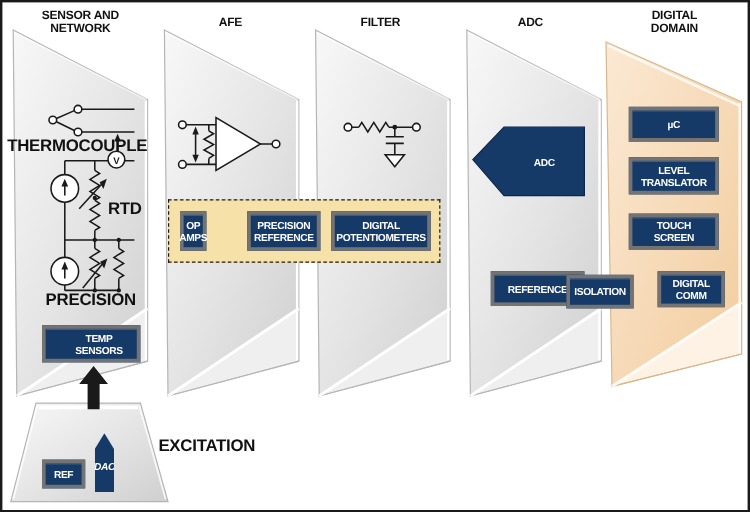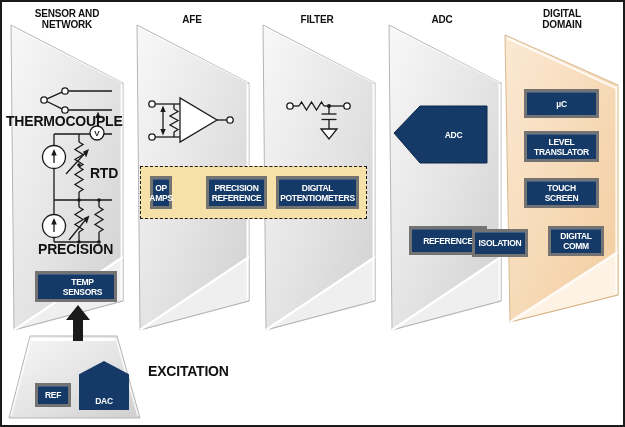--- a/index.html
+++ b/index.html
@@ -22,26 +22,26 @@
     font-size:8.5px;line-height:10px;text-align:center;white-space:pre-line;
     display:flex;align-items:center;justify-content:center;
     letter-spacing:-0.3px;border:3px solid #737373;box-sizing:border-box;
     box-shadow:inset 0 1px 0 rgba(255,255,255,0.18);
   }
   .dashedbox{
     position:absolute;left:138px;top:164px;width:227px;height:53px;
     background:var(--tan);border:1.6px dashed #1a1a1a;box-sizing:border-box;
   }
   .dac{
-    position:absolute;left:77px;top:359px;width:50px;height:49px;
+    position:absolute;left:77px;top:359px;width:16px;height:49px;
     background:var(--navy);
     clip-path:polygon(50% 0,100% 27%,100% 100%,0 100%,0 27%);
     color:#fff;font-weight:bold;font-size:8.5px;text-align:center;
     display:flex;align-items:flex-end;justify-content:center;
-    padding-bottom:4px;box-sizing:border-box;letter-spacing:-0.3px;
+    padding-bottom:16px;box-sizing:border-box;letter-spacing:-0.3px;font-style:italic;
   }
   .adclbl{
     position:absolute;left:418px;top:104px;width:67px;height:57px;
     color:#fff;font-weight:bold;font-size:8.5px;letter-spacing:-0.3px;
     display:flex;align-items:center;justify-content:center;
   }
 </style>
 </head>
 <body>
 
@@ -205,21 +205,21 @@
 NETWORK</div>
   <div class="lbl" style="left:150px;top:12px;width:80px;">AFE</div>
   <div class="lbl" style="left:275px;top:12px;width:80px;">FILTER</div>
   <div class="lbl" style="left:400px;top:12px;width:80px;">ADC</div>
   <div class="lbl" style="left:525px;top:6px;width:70px;">DIGITAL
 DOMAIN</div>
 
   <div class="clbl" style="left:4px;top:114px;width:86px;">THERMOCOUPLE</div>
   <div class="clbl" style="left:86px;top:166px;width:32px;text-align:center;">RTD</div>
   <div class="clbl" style="left:36px;top:242px;width:70px;">PRECISION</div>
-  <div class="clbl" style="left:130px;top:364px;width:80px;text-align:left;margin-left:16px;">EXCITATION</div>
+  <div class="clbl" style="left:130px;top:364px;width:80px;text-align:left;">EXCITATION</div>
 
   <div class="nbox" style="left:33px;top:269px;width:82px;height:31px;padding-left:13px;">TEMP
 SENSORS</div>
   <div class="nbox" style="left:148px;top:174px;width:22px;height:33px;">OP
 AMPS</div>
   <div class="nbox" style="left:204px;top:174px;width:61px;height:33px;">PRECISION
 REFERENCE</div>
   <div class="nbox" style="left:274px;top:174px;width:83px;height:33px;">DIGITAL
 POTENTIOMETERS</div>
   <div class="adclbl">ADC</div>

